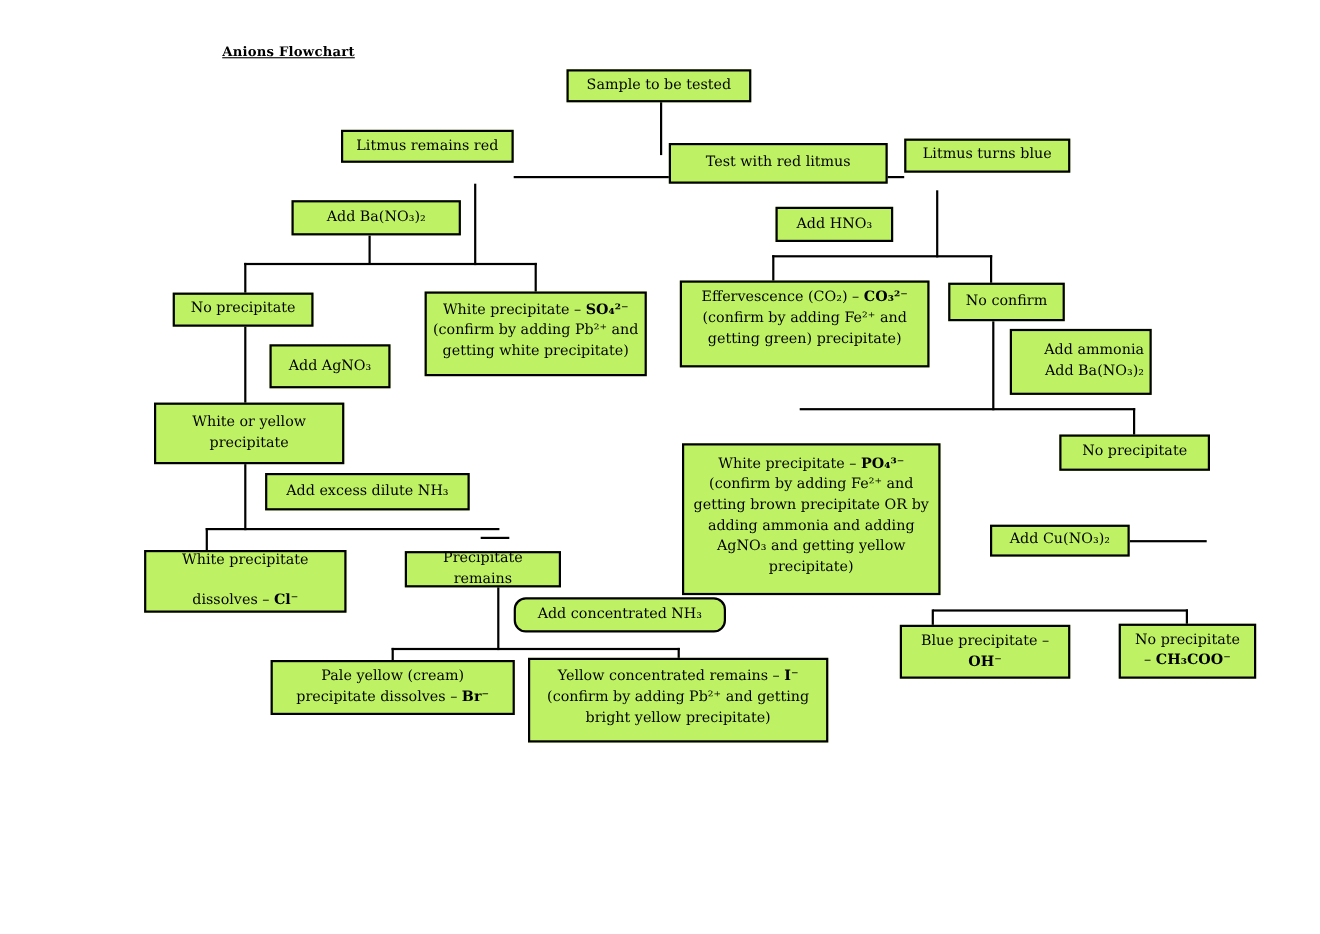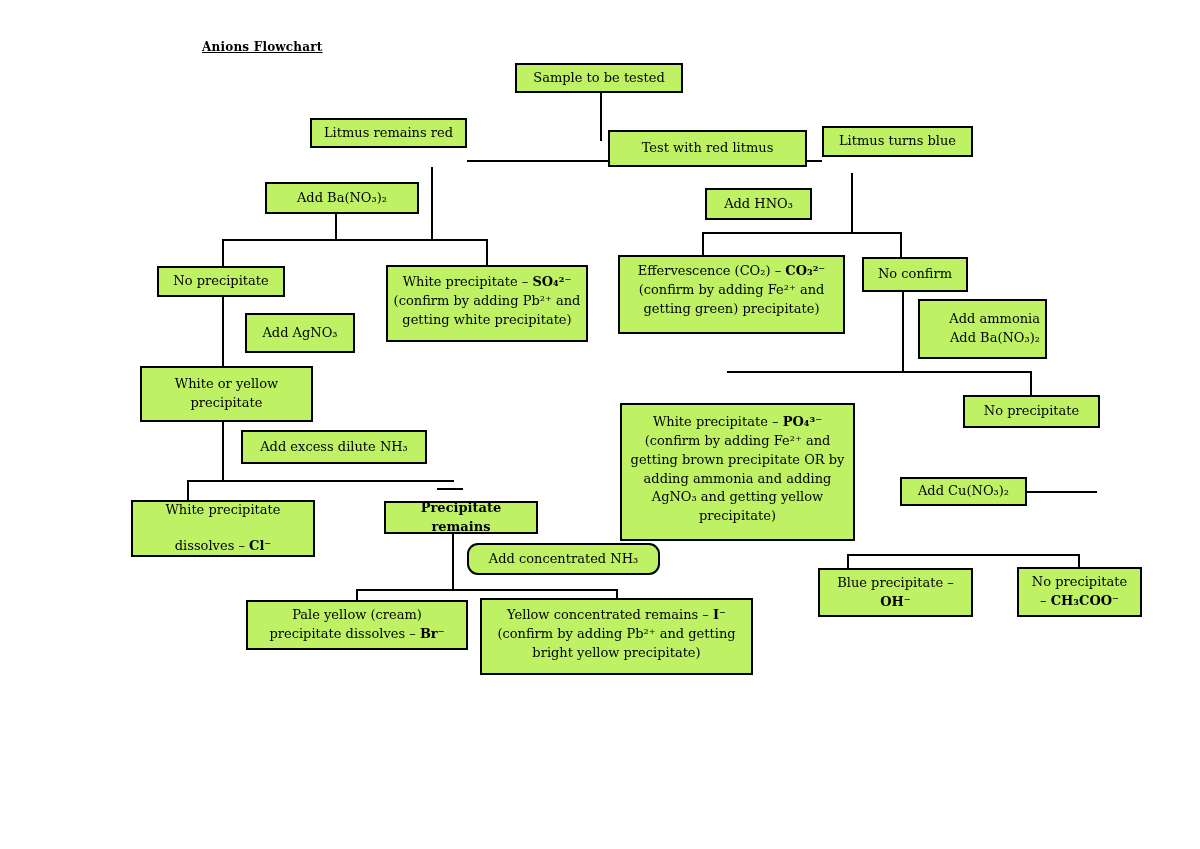--- a/index.html
+++ b/index.html
@@ -127,21 +127,21 @@
 
   <div class="box" style="left:900px; top:477px; width:127px; height:29px;">
     <span>Add Cu(NO₃)₂</span>
   </div>
 
   <div class="box" style="left:131px; top:500px; width:184px; height:57px;gap:17px;">
     <span>White precipitate</span>
     <span><span>dissolves – </span><b>Cl⁻</b></span>
   </div>
 
-  <div class="box" style="left:384px; top:501px; width:154px; height:33px;font-weight:bold;">
+  <div class="box" style="left:368px; top:501px; width:142px; height:33px;">
     <span>Precipitate remains</span>
   </div>
 
   <div class="box" style="left:467px; top:543px; width:193px; height:32px;border-radius:11px;">
     <span>Add concentrated NH₃</span>
   </div>
 
   <div class="box" style="left:770px; top:568px; width:155px; height:49px;margin-left:48px;">
     <span>Blue precipitate –</span>
     <b>OH⁻</b>

